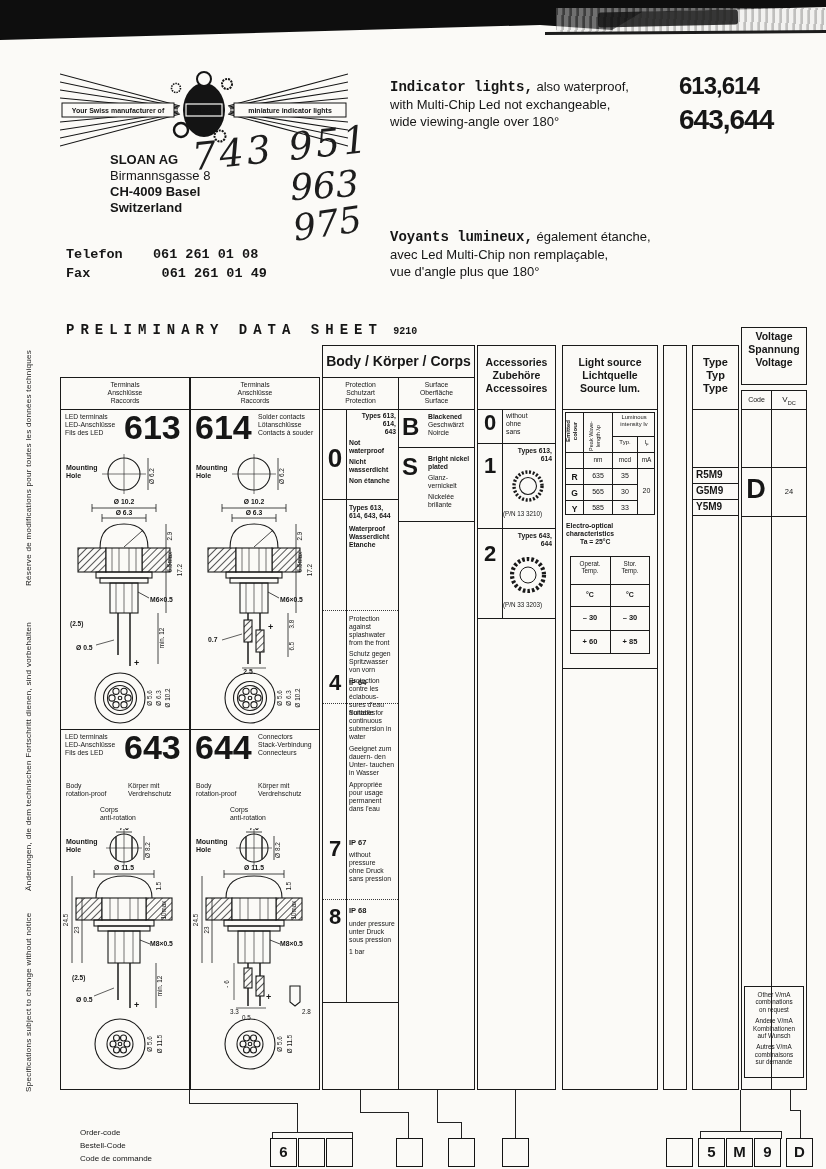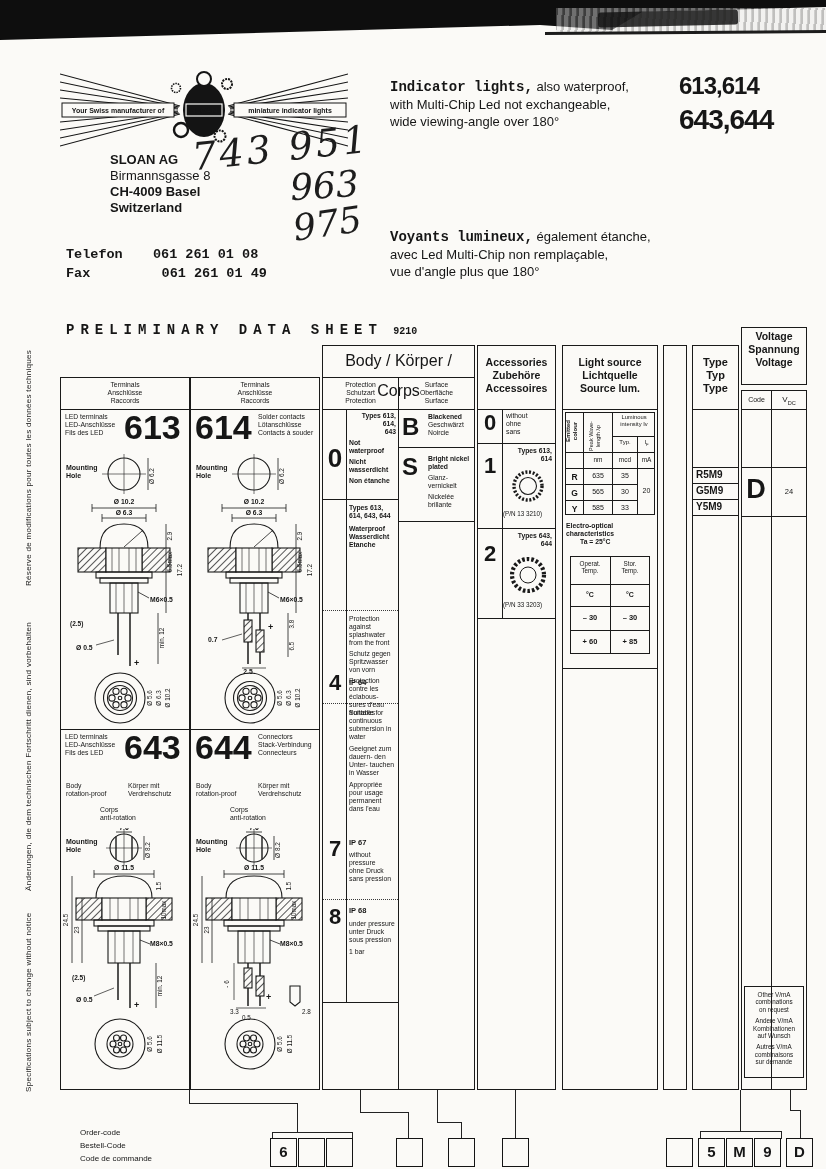--- a/index.html
+++ b/index.html
@@ -130,21 +130,21 @@
       <div>Raccords</div>
     </div>
   </div>
   <div class="box" style="left:190px;top:377px;width:130px;height:33px;">
     <div class="t68" style="text-align:center;padding-top:3px;">
       <div>Terminals</div>
       <div>Anschlüsse</div>
       <div>Raccords</div>
     </div>
   </div>
-  <div class="box" style="left:322px;top:345px;width:153px;height:33px;text-align:center;font-weight:normal;font-size:16px;line-height:30px;">Body / Körper / Corps</div>
+  <div class="box" style="left:322px;top:345px;width:153px;height:33px;text-align:center;font-weight:bold;font-size:14px;line-height:30px;">Body / Körper / Corps</div>
   <div class="box" style="left:322px;top:377px;width:77px;height:33px;">
     <div class="t68" style="text-align:center;padding-top:3px;">
       <div>Protection</div>
       <div>Schutzart</div>
       <div>Protection</div>
     </div>
   </div>
   <div class="box" style="left:398px;top:377px;width:77px;height:33px;">
     <div class="t68" style="text-align:center;padding-top:3px;">
       <div>Surface</div>

